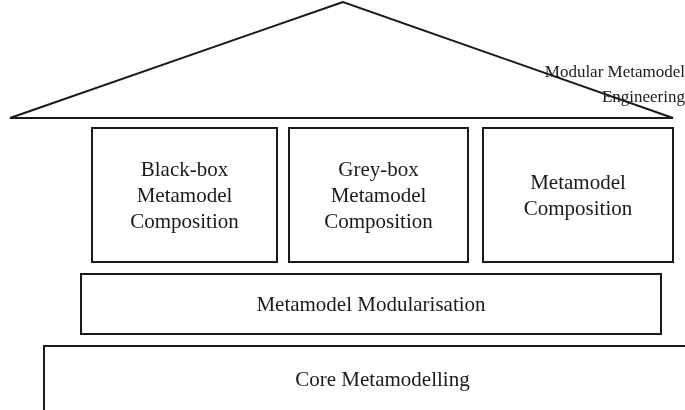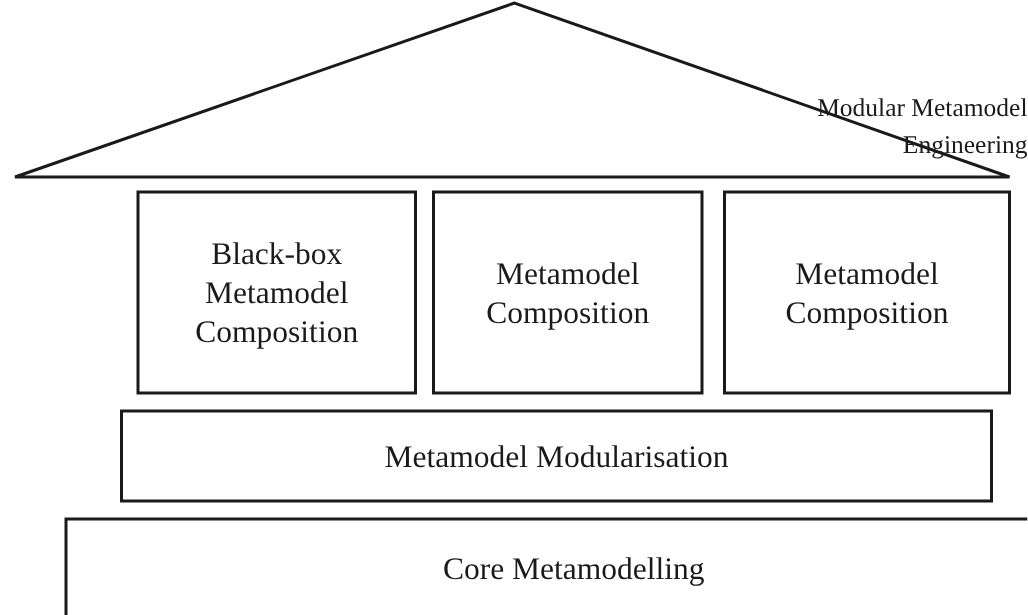--- a/index.html
+++ b/index.html
@@ -70,20 +70,21 @@
     <span>Engineering</span>
   </div>
 
   <div class="box comp-box comp-box-1">
     <span>Black-box</span>
     <span>Metamodel</span>
     <span>Composition</span>
   </div>
 
   <div class="box comp-box comp-box-2">
+    <span>Grey-box</span>
     <span>Metamodel</span>
     <span>Composition</span>
   </div>
 
   <div class="box comp-box comp-box-3">
     <span>Metamodel</span>
     <span>Composition</span>
   </div>
 
   <div class="box mod-box">

